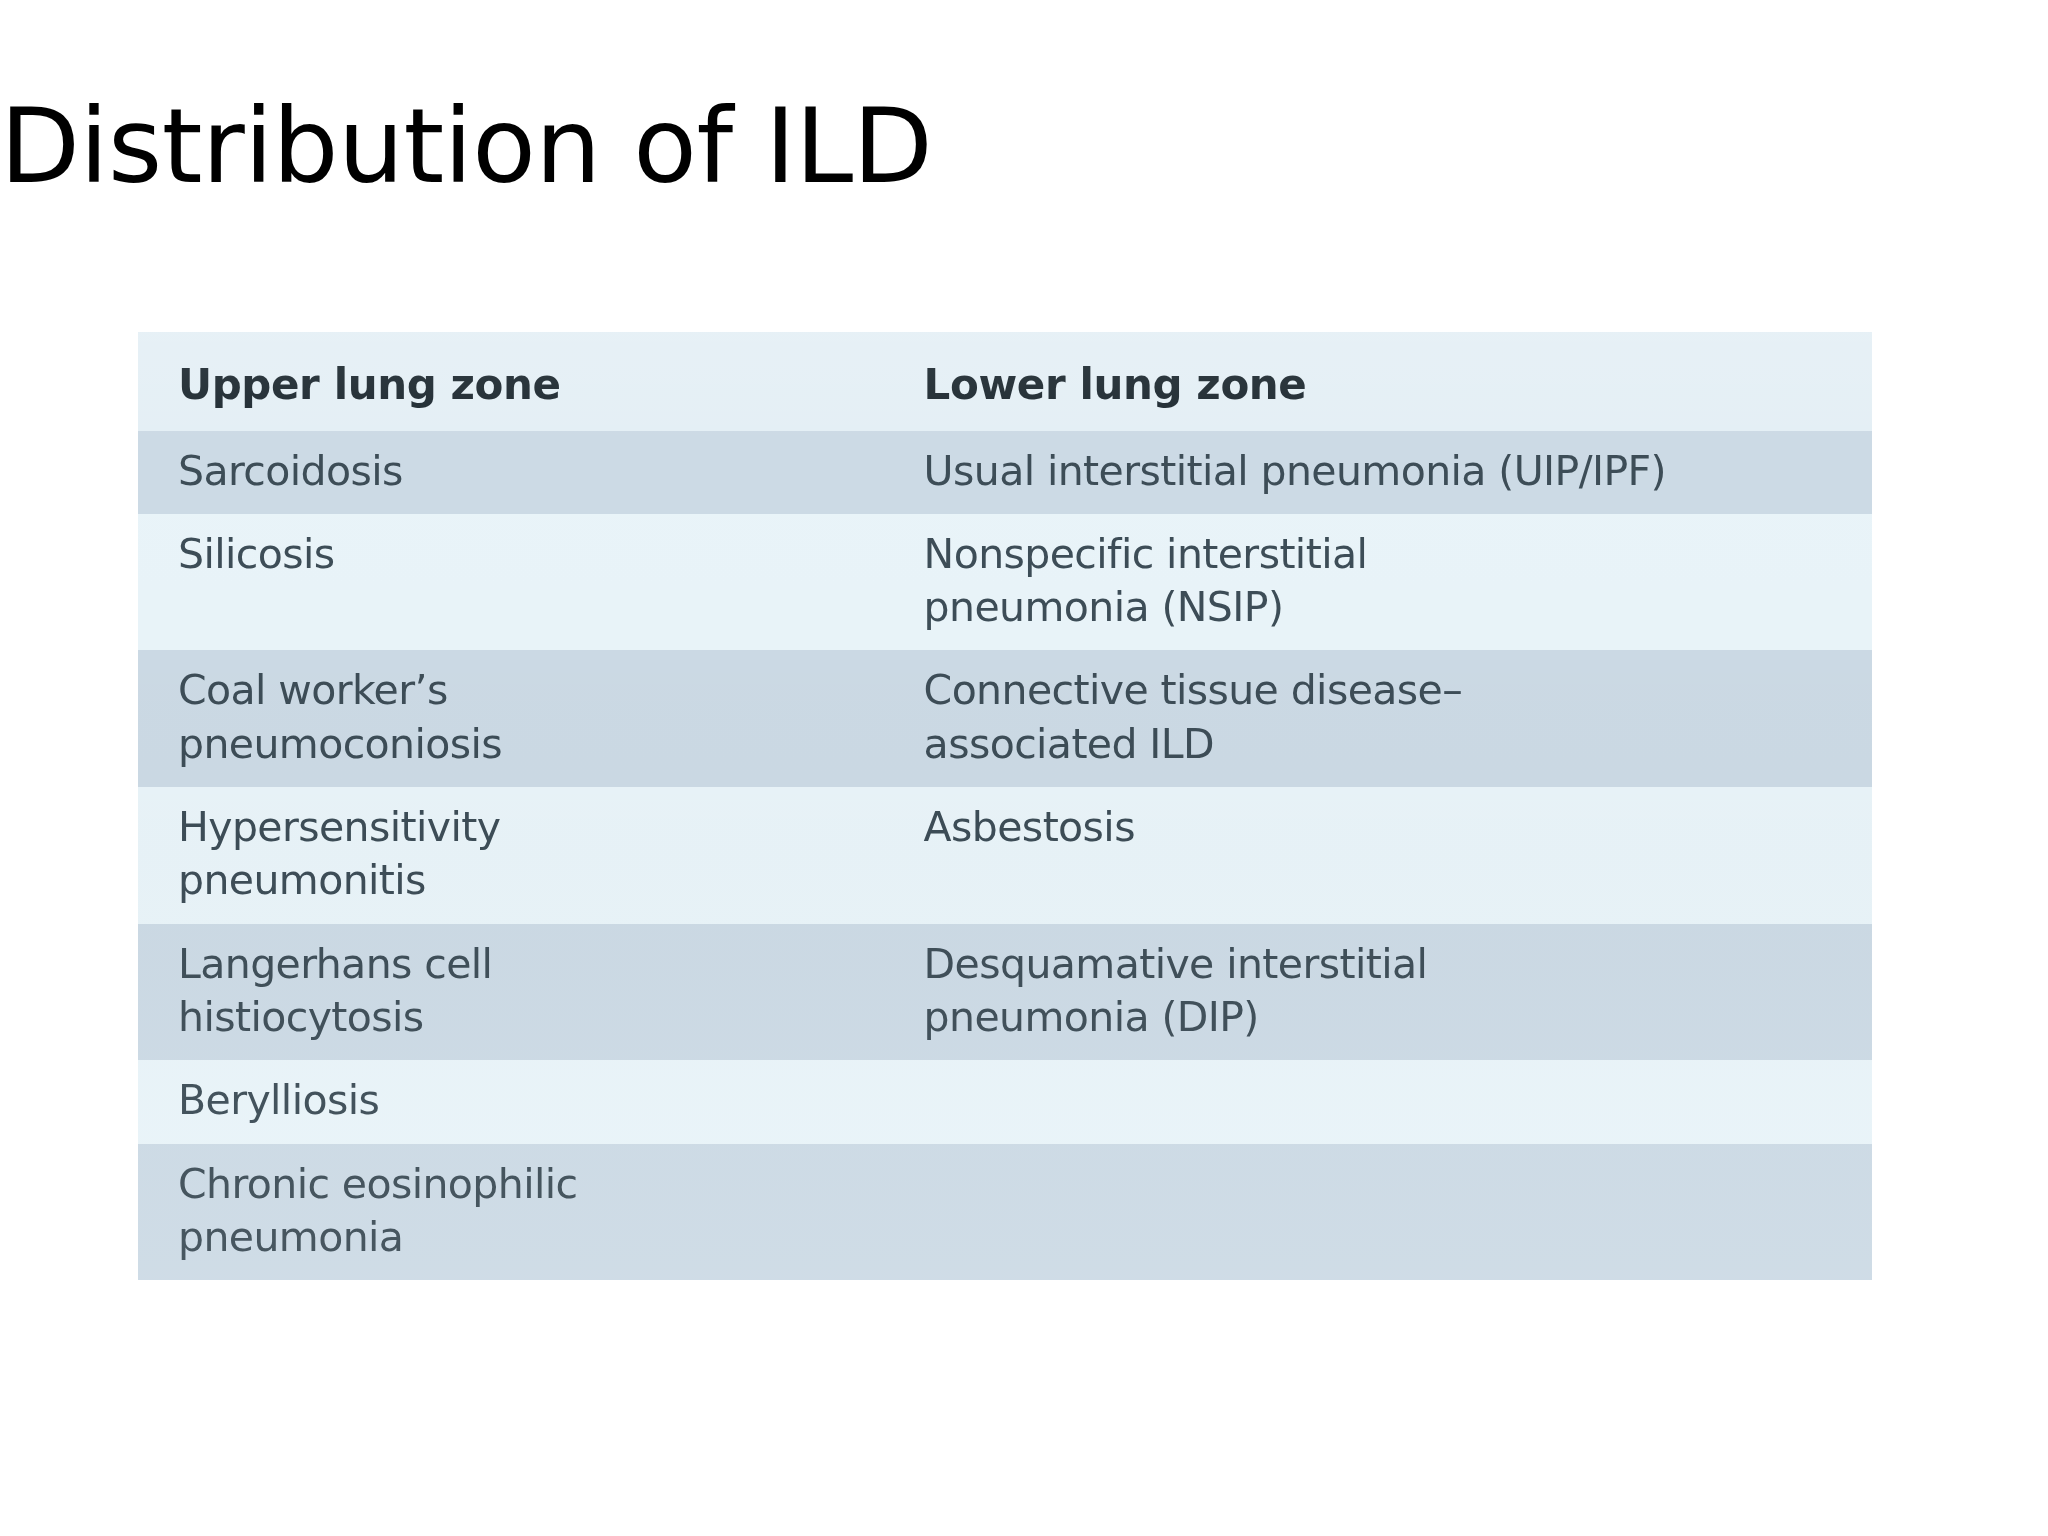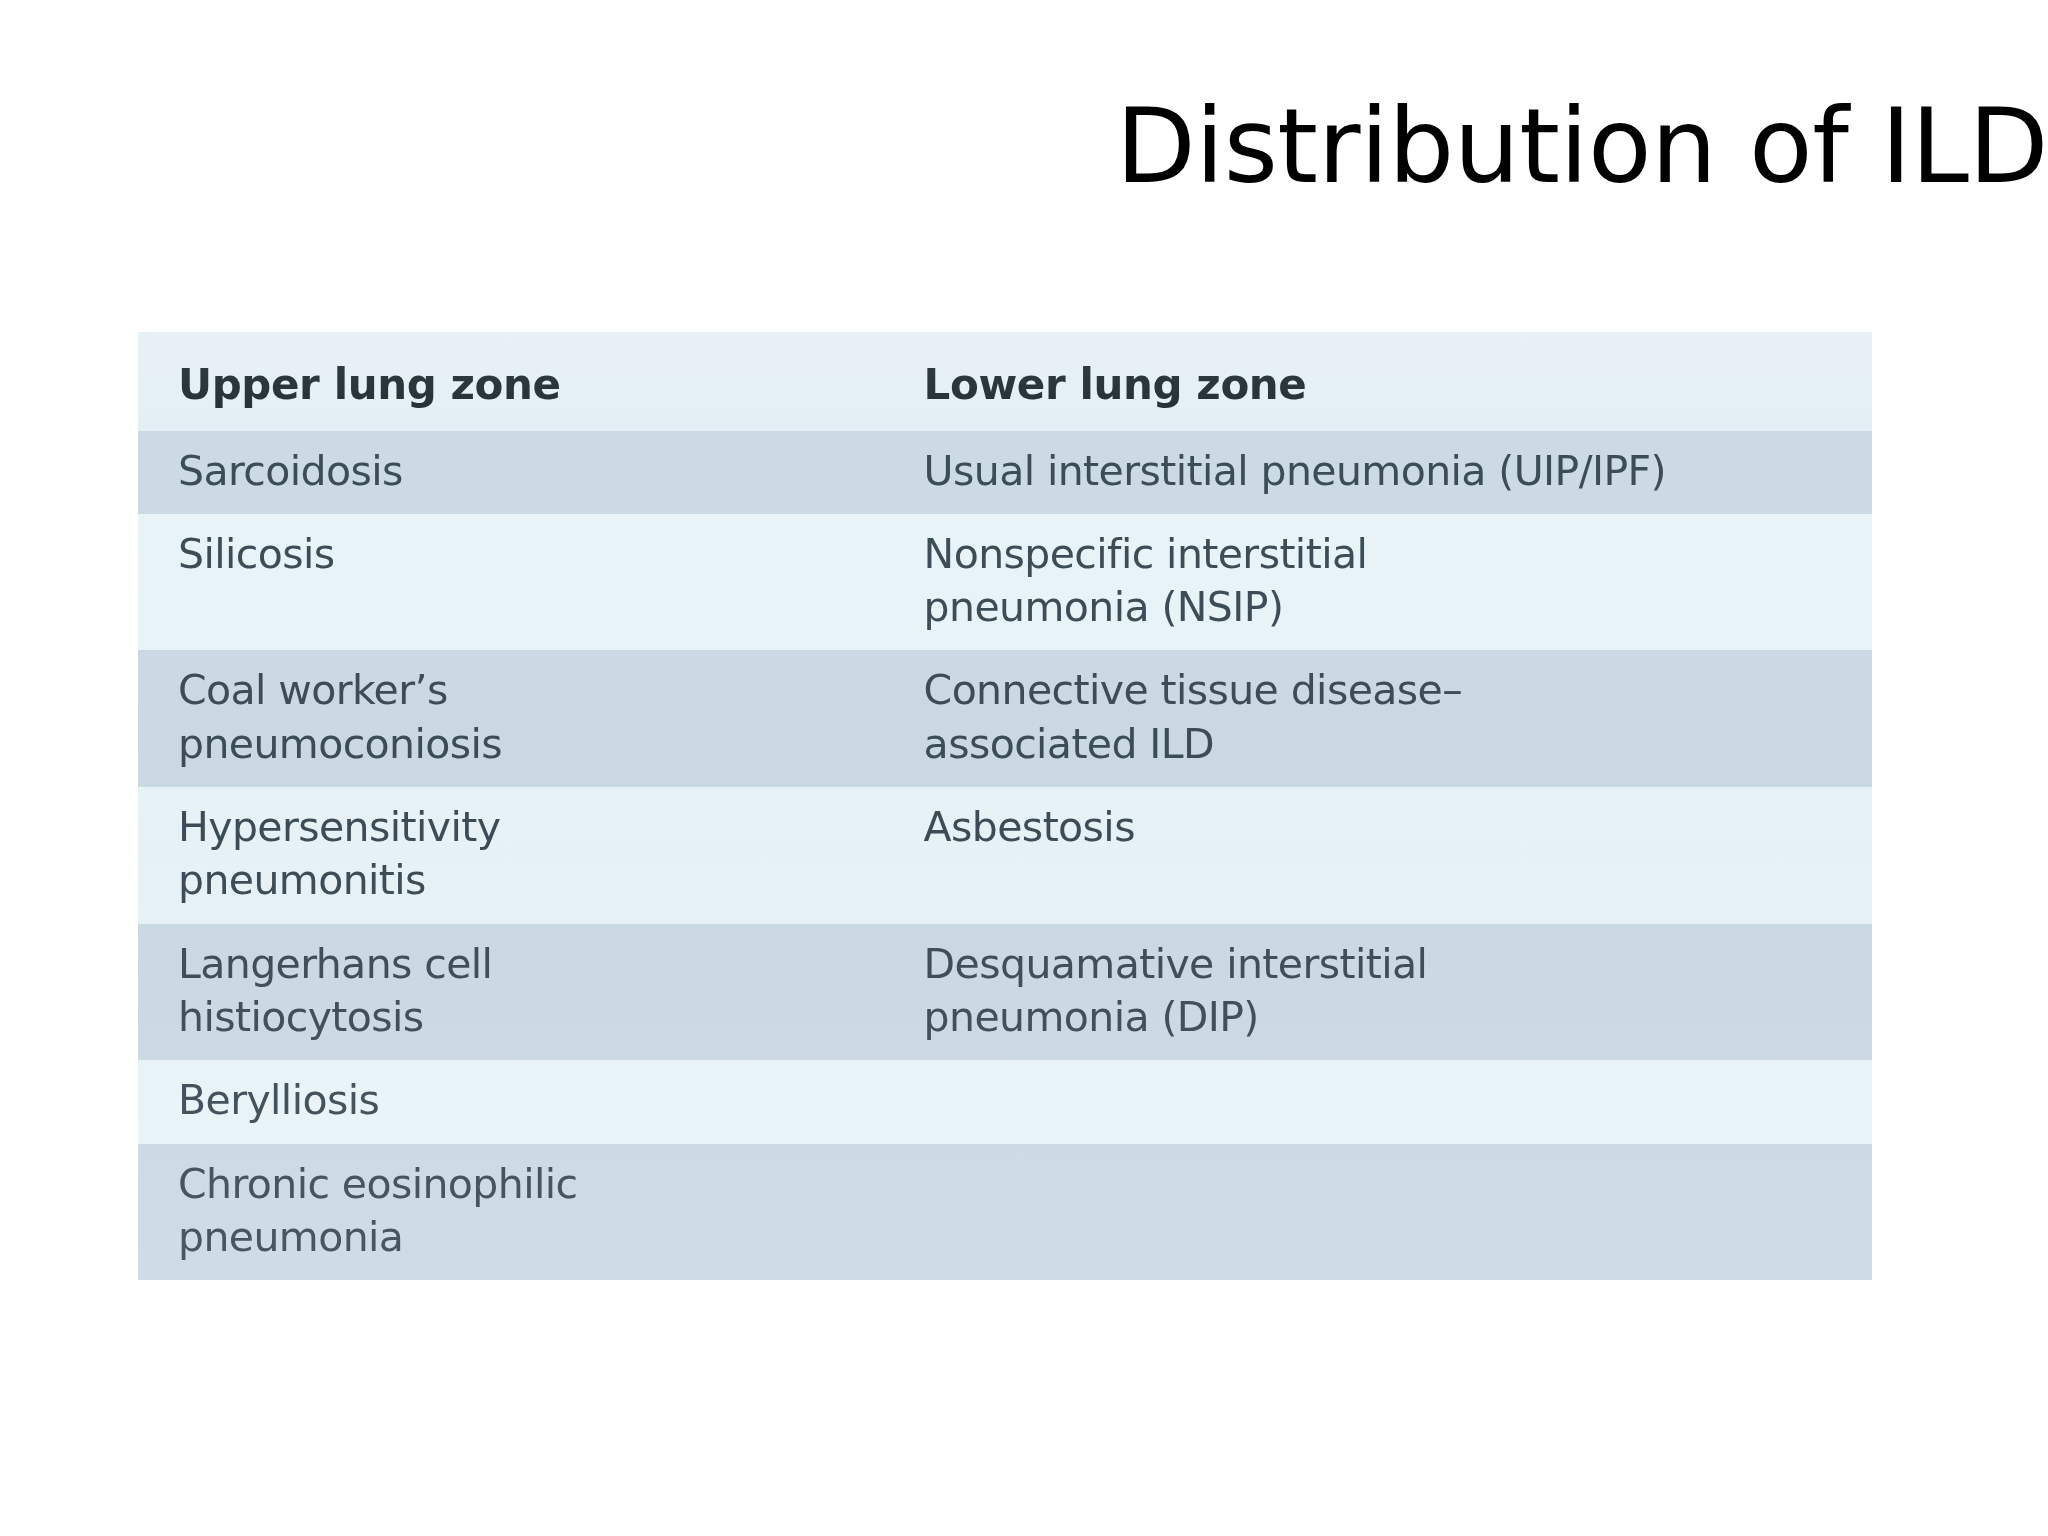--- a/index.html
+++ b/index.html
@@ -21,21 +21,21 @@
     height: 1536px;
     background: #ffffff;
   }
 
   
   .slide-title {
     position: absolute;
     left: 0;
     top: 88px;
     width: 2048px;
-    text-align: right;
+    text-align: left;
     font-family: "DejaVu Sans", sans-serif;
     font-weight: 400;
     font-size: 104px;
     line-height: 1.12;
     letter-spacing: -0.5px;
     color: #000000;
     white-space: nowrap;
   }
 
   

